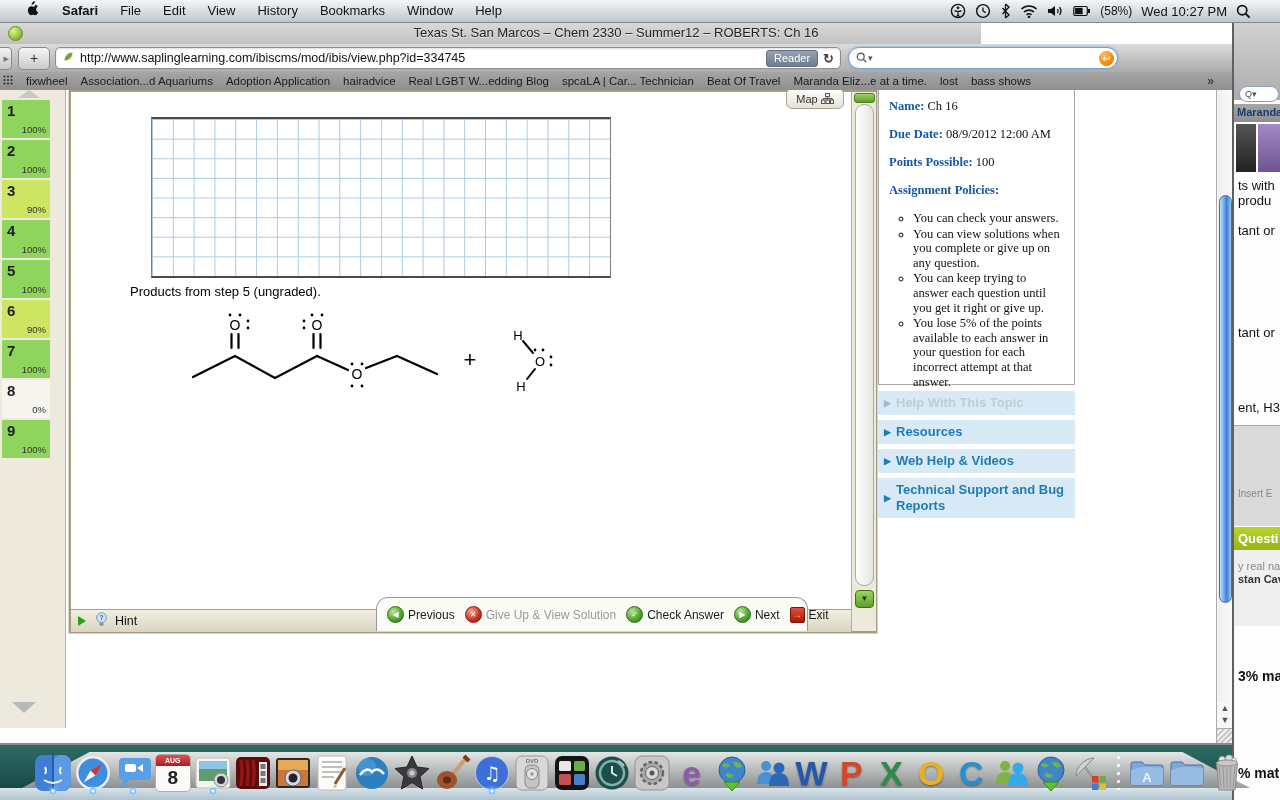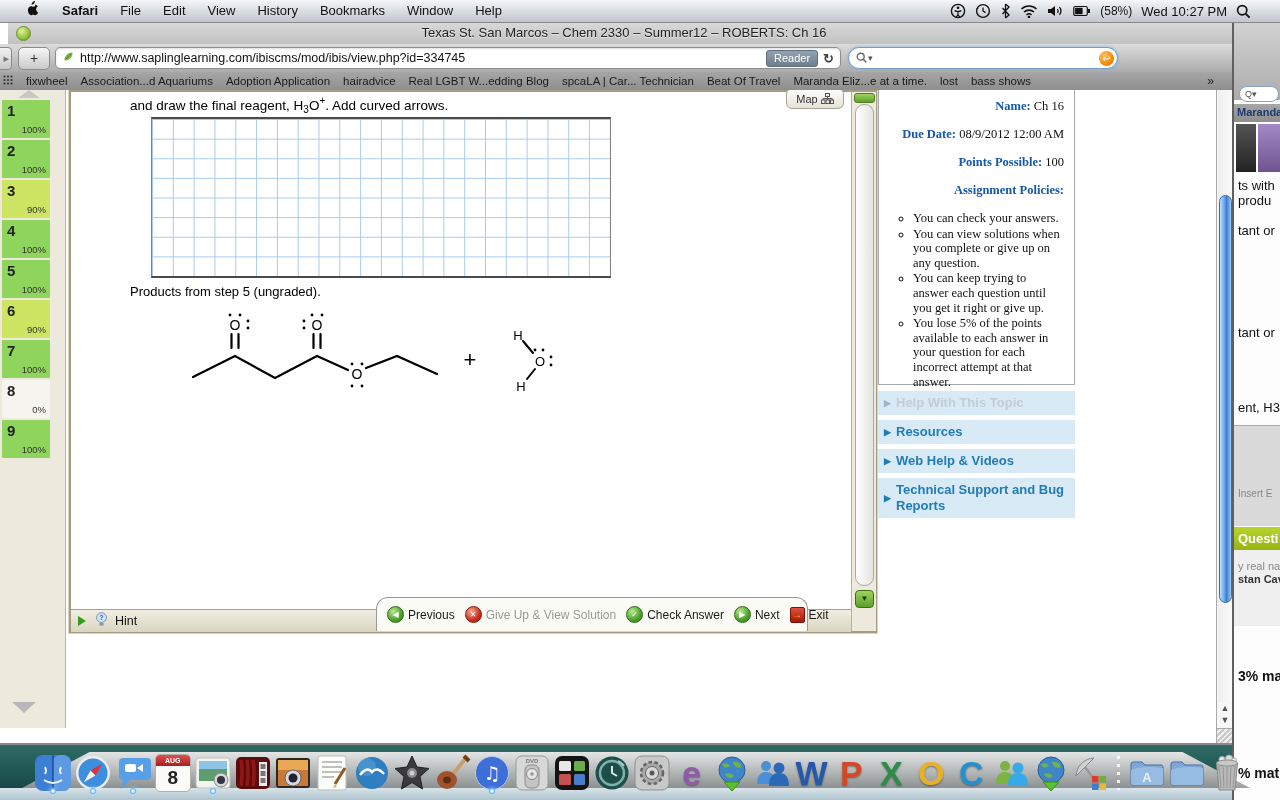--- a/index.html
+++ b/index.html
@@ -13,21 +13,21 @@
     display:flex;align-items:center;font-size:13px;color:#111;z-index:30;}
   #menubar .mleft{display:flex;align-items:center;gap:0;padding-left:14px;}
   #menubar .mitem{padding:0 11px;height:22px;line-height:22px;}
   #menubar .mitem.app{font-weight:bold;}
   #menubar .mright{margin-left:auto;display:flex;align-items:center;gap:9px;padding-right:29px;}
   #menubar svg{display:block;}
   #menubar .clock{font-size:13px;}
   #menubar .batt-pct{font-size:12px;}
 
   
-  #titlebar{position:absolute;left:8px;top:22px;width:1232px;height:22px;
+  #titlebar{position:absolute;left:0;top:22px;width:981px;height:22px;
     background:linear-gradient(#D9D9D9,#C2C2C2);border-bottom:1px solid #9A9A9A;}
   #winbtn{position:absolute;left:8px;top:4px;width:13px;height:13px;border-radius:50%;
     background:radial-gradient(circle at 35% 30%,#E2F39B,#93C23D 60%,#5F8E20);border:1px solid #6E8E30;}
   #wintitle{position:absolute;left:0;top:0;width:1232px;height:22px;text-align:center;
     line-height:22px;font-size:13px;color:#222;text-shadow:0 1px 0 #E9E9E9;}
   #toolbar{position:absolute;left:0;top:44px;width:1232px;height:28px;
     background:linear-gradient(#DCDCDC,#ACACAC);border-bottom:1px solid #8A8A8A;}
   #navfrag{position:absolute;left:-14px;top:3px;width:22px;height:21px;border:1px solid #8A8A8A;
     border-radius:4px;background:linear-gradient(#F2F2F2,#C8C8C8);color:#777;font-size:11px;
     text-align:right;line-height:21px;padding-right:2px;}
@@ -107,21 +107,21 @@
   .circ.green{background:radial-gradient(circle at 35% 30%,#B8E890,#4CA02C 60%,#2E7A18);border:1px solid #2E6E14;}
   .circ.red{background:radial-gradient(circle at 35% 30%,#F8A890,#C83020 60%,#8E1808);border:1px solid #8E1808;}
   .navbtn.disabled{color:#999;}
   #exiticon{width:13px;height:14px;background:linear-gradient(#E05040,#A81808);border:1px solid #7E1004;border-radius:2px;
     color:#FFD700;font-size:10px;font-weight:bold;text-align:center;line-height:13px;flex:0 0 auto;}
 
   
   #infopanel{position:absolute;left:878px;top:0;width:197px;height:295px;background:#fff;
     border:1px solid #A8A8A8;border-top:none;box-sizing:border-box;
     font-family:"Liberation Serif",serif;font-size:12.5px;color:#111;padding:9px 10px;}
-  #infopanel .row{margin-bottom:13px;text-align:right;}
+  #infopanel .row{margin-bottom:13px;}
   #infopanel .lbl{color:#1558A8;font-weight:bold;}
   #infopanel ul{margin:10px 0 0 0;padding-left:24px;list-style-type:circle;}
   #infopanel li{margin-bottom:1px;line-height:14.6px;}
 
   
   #accordion{position:absolute;left:878px;top:301px;width:197px;}
   .acc-row{position:relative;background:#D8EAF6;margin-bottom:5px;display:flex;align-items:center;
     font-weight:bold;font-size:13px;color:#1F7CB4;padding:4px 8px 4px 18px;min-height:16px;line-height:16px;}
   .acc-row .tri{position:absolute;left:6px;font-size:9px;color:#1F7CB4;}
   .acc-row.disabled{color:#C2CDD4;}
@@ -350,23 +350,20 @@
           </div>
           <div class="qtile" style="top: 330px; background: rgb(143, 212, 92);">
             <span class="qnum">9</span>
             <span class="qpct">100%</span>
           </div>
         </div>
       <div class="downarrow"></div>
     </div>
 
     <div id="qframe">
-      <div id="prompt">
-        <span>and draw the final reagent, H</span><sub>3</sub><span>O</span><sup>+</sup><span>. Add curved arrows.</span>
-      </div>
       <div id="mapbtn">
         <span>Map</span>
         <svg width="13" height="11" viewBox="0 0 13 11">
             <rect x="4.5" y="0.5" width="4" height="3" fill="none" stroke="#555"></rect>
             <rect x="0.5" y="7" width="3.5" height="3.5" fill="none" stroke="#555"></rect>
             <rect x="5" y="7" width="3.5" height="3.5" fill="none" stroke="#555"></rect>
             <rect x="9.5" y="7" width="3" height="3.5" fill="none" stroke="#555"></rect>
             <path d="M6.5 3.5v2M2.2 7V5.5h9V7M6.5 5.5V7" stroke="#555" fill="none"></path>
           </svg>
       </div>

